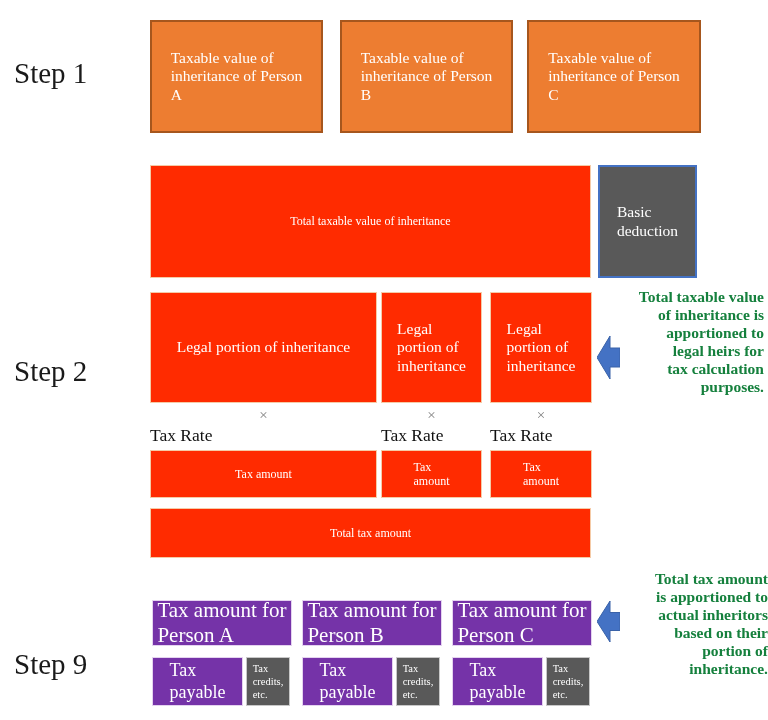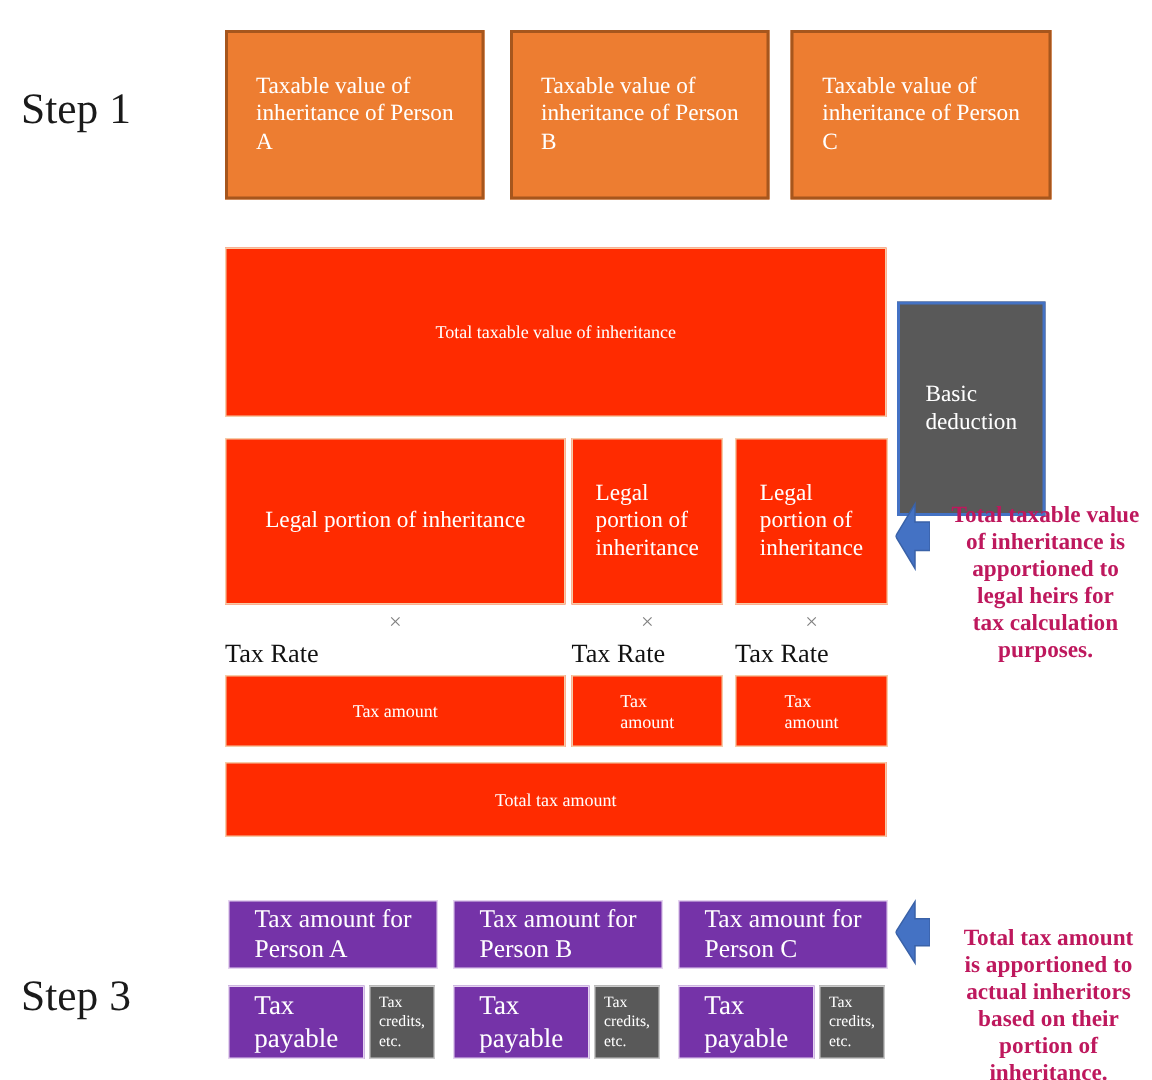--- a/index.html
+++ b/index.html
@@ -13,55 +13,56 @@
   }
   .box{
     position:absolute;box-sizing:border-box;display:flex;
     align-items:center;justify-content:center;text-align:left;
     color:#ffffff;white-space:pre-line;line-height:1.18;
   }
   .orange{background:#ED7D31;border:2px solid #A6561D;font-size:15.5px;}
   .red{background:#FF2B00;border:1px solid #F5CBA7;font-size:12px;}
   .gray{background:#595959;font-size:15.5px;}
   .gray-blue{border:2px solid #4472C4;}
-  .purple{background:#7533A8;border:1px solid #E4D3EF;font-size:17px;}
+  .purple{background:#7533A8;border:1px solid #E4D3EF;font-size:21px;}
   .credits{border:1px solid #C8C8C8;font-size:10.5px;line-height:1.25;}
   .payable{font-size:18px;}
   .times{
     position:absolute;text-align:center;color:#808080;font-size:15px;line-height:1;
   }
   .tax-rate{
     position:absolute;text-align:left;color:#111111;font-size:17.5px;line-height:1;
   }
   .annotation{
-    position:absolute;color:#be185d;font-size:15.5px;font-weight:600;
-    line-height:1.16;white-space:pre-line;text-align:center;margin-top:47px;
+    position:absolute;color:#15803d;font-size:15.5px;font-weight:600;
+    line-height:1.16;white-space:pre-line;text-align:right;
   }
   .arrow{position:absolute;}
 </style>
 </head>
 <body>
 
 <div id="canvas">
 
   <div class="step-label" style="top:57px;">Step 1</div>
-  <div class="step-label" style="top:648px;">Step 3</div>
+  <div class="step-label" style="top:355px;">Step 2</div>
+  <div class="step-label" style="top:648px;">Step 9</div>
 
   <div class="box orange" style="left:150px;top:20px;width:173px;height:113px;">Taxable value of
 inheritance of Person
 A</div>
   <div class="box orange" style="left:340px;top:20px;width:173px;height:113px;">Taxable value of
 inheritance of Person
 B</div>
   <div class="box orange" style="left:527px;top:20px;width:174px;height:113px;">Taxable value of
 inheritance of Person
 C</div>
 
   <div class="box red" style="left:150px;top:165px;width:441px;height:113px;">Total taxable value of inheritance</div>
-  <div class="box gray gray-blue" style="left:598px;top:165px;width:99px;height:143px;margin-top:36px;">Basic
+  <div class="box gray gray-blue" style="left:598px;top:165px;width:99px;height:113px;">Basic
 deduction</div>
 
   <div class="box red" style="left:150px;top:292px;width:227px;height:111px;font-size:15.5px;">Legal portion of inheritance</div>
   <div class="box red" style="left:381px;top:292px;width:101px;height:111px;font-size:15.5px;">Legal
 portion of
 inheritance</div>
   <div class="box red" style="left:490px;top:292px;width:102px;height:111px;font-size:15.5px;">Legal
 portion of
 inheritance</div>
 

